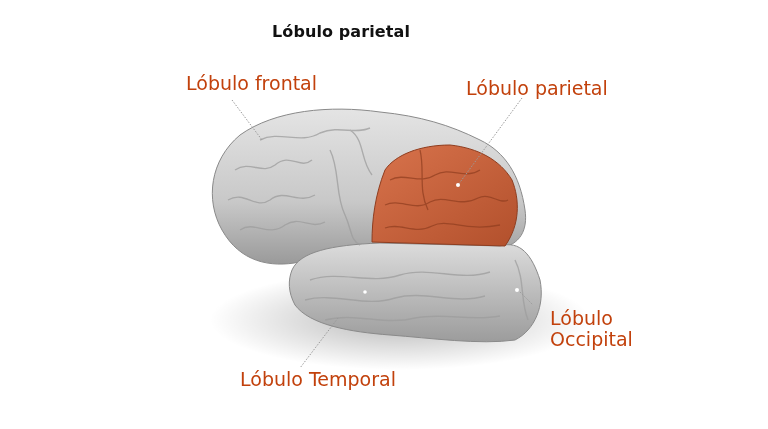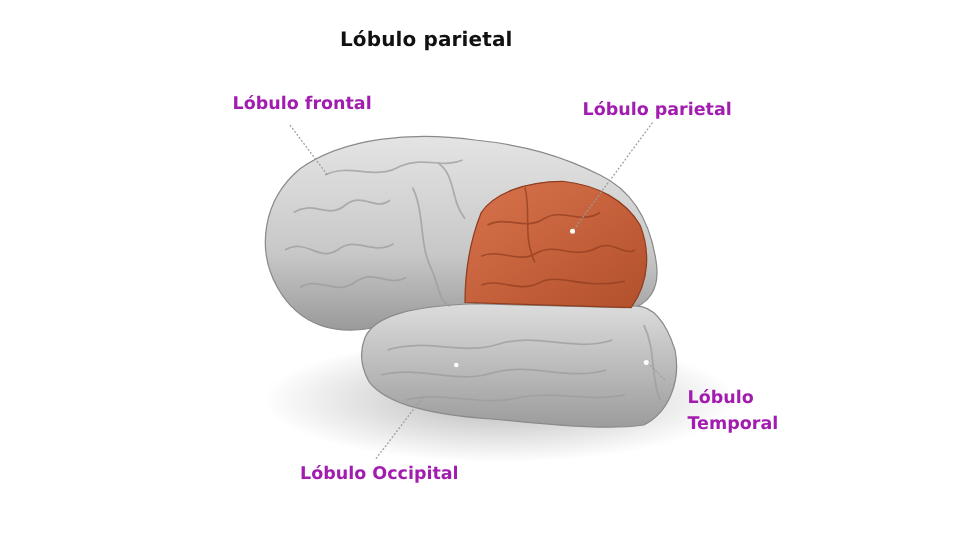--- a/index.html
+++ b/index.html
@@ -19,25 +19,24 @@
       position: absolute;
       left: 272px;
       top: 22px;
       font-size: 16px;
       font-weight: bold;
       color: #111;
       letter-spacing: 0.1px;
     }
     .label {
       position: absolute;
-      font-size: 14px;
-      color: #a21caf;
+      font-size: 19px;
+      color: #c2410c;
       line-height: 21px;
       white-space: nowrap;
-      font-weight: bold;
     }
     .label-frontal { left: 186px; top: 73px; }
     .label-parietal { left: 466px; top: 78px; }
     .label-occipital { left: 550px; top: 308px; }
     .label-temporal { left: 240px; top: 369px; }
 
     .diagram {
       position: absolute;
       left: 0;
       top: 0;
@@ -112,17 +111,17 @@
       <circle cx="458" cy="185" r="2"></circle>
       <circle cx="517" cy="290" r="2"></circle>
       <circle cx="365" cy="292" r="1.8"></circle>
     </g>
   </svg>
 
   <div class="label label-frontal">Lóbulo frontal</div>
   <div class="label label-parietal">Lóbulo parietal</div>
   <div class="label label-occipital">
     <div>Lóbulo</div>
-    <div>Temporal</div>
+    <div>Occipital</div>
   </div>
-  <div class="label label-temporal">Lóbulo Occipital</div>
+  <div class="label label-temporal">Lóbulo Temporal</div>
 
 </div>
 
 </body></html>

